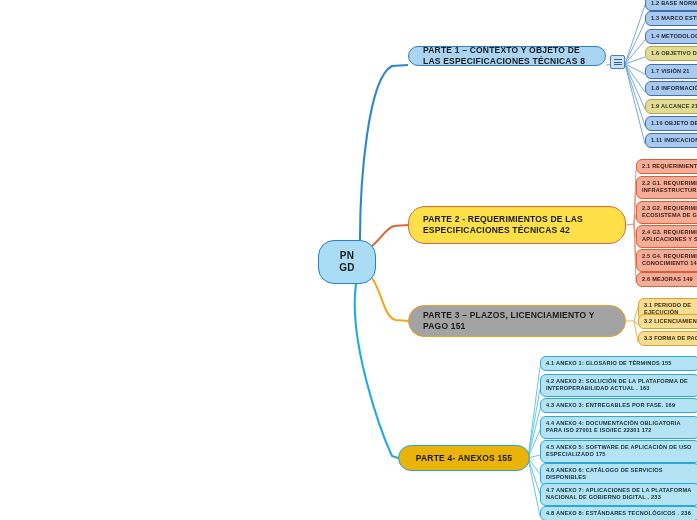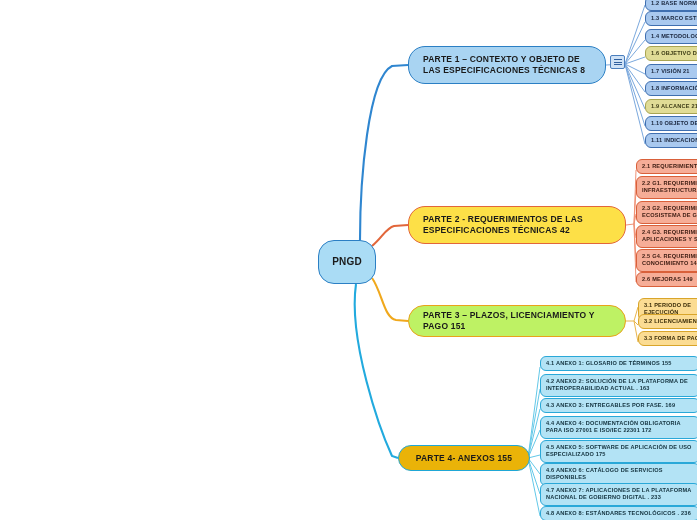--- a/index.html
+++ b/index.html
@@ -8,31 +8,31 @@
   #canvas{position:relative;width:697px;height:520px;overflow:hidden;background:#fff;}
   #wires{position:absolute;left:0;top:0;width:697px;height:520px;pointer-events:none;}
 
   .node{position:absolute;box-sizing:border-box;display:flex;align-items:center;
         border-radius:14px;border:1px solid #2f6fc0;
         font-weight:bold;letter-spacing:.2px;color:#1a1a1a;}
 
   
   .root{left:318px;top:240px;width:58px;height:44px;border-radius:16px;
         background:#aadcf5;border:1.6px solid #2b7fc4;
-        flex-direction:row;justify-content:center;align-items:center;
+        flex-direction:column;justify-content:center;align-items:center;
         font-size:10px;line-height:12px;}
 
   
   .l1{border-radius:17px;font-size:8.5px;line-height:11px;padding:6px 14px;}
   .l1.blue  {background:#a9d4f2;border:1.5px solid #2b7fc4;}
   .l1.salmon{background:#fde047;border:1.5px solid #e2663a;}
-  .l1.amber {background:#bef264;border:1.5px solid #e9a21b;}
+  .l1.amber {background:#a3a3a3;border:1.5px solid #e9a21b;}
   .l1.cyan  {background:#eab308;border:1.5px solid #1fa7d6;}
 
-  #p1{left:408px;top:46px;width:198px;height:38px;}
+  #p1{left:408px;top:46px;width:198px;height:20px;}
   #p2{left:408px;top:206px;width:218px;height:38px;}
   #p3{left:408px;top:305px;width:218px;height:32px;}
   #p4{left:398px;top:445px;width:132px;height:26px;justify-content:center;
       padding:4px 10px;}
 
   
   .l2{border-radius:6px;font-size:5.6px;line-height:7.4px;padding:3px 5px;
       font-weight:bold;display:block;}
   .l2.blue  {background:#a9c9ef;border:1px solid #3f6fb0;color:#17233a;}
   .l2.khaki {background:#e0dc96;border:1px solid #a9a552;color:#3b3a14;}

